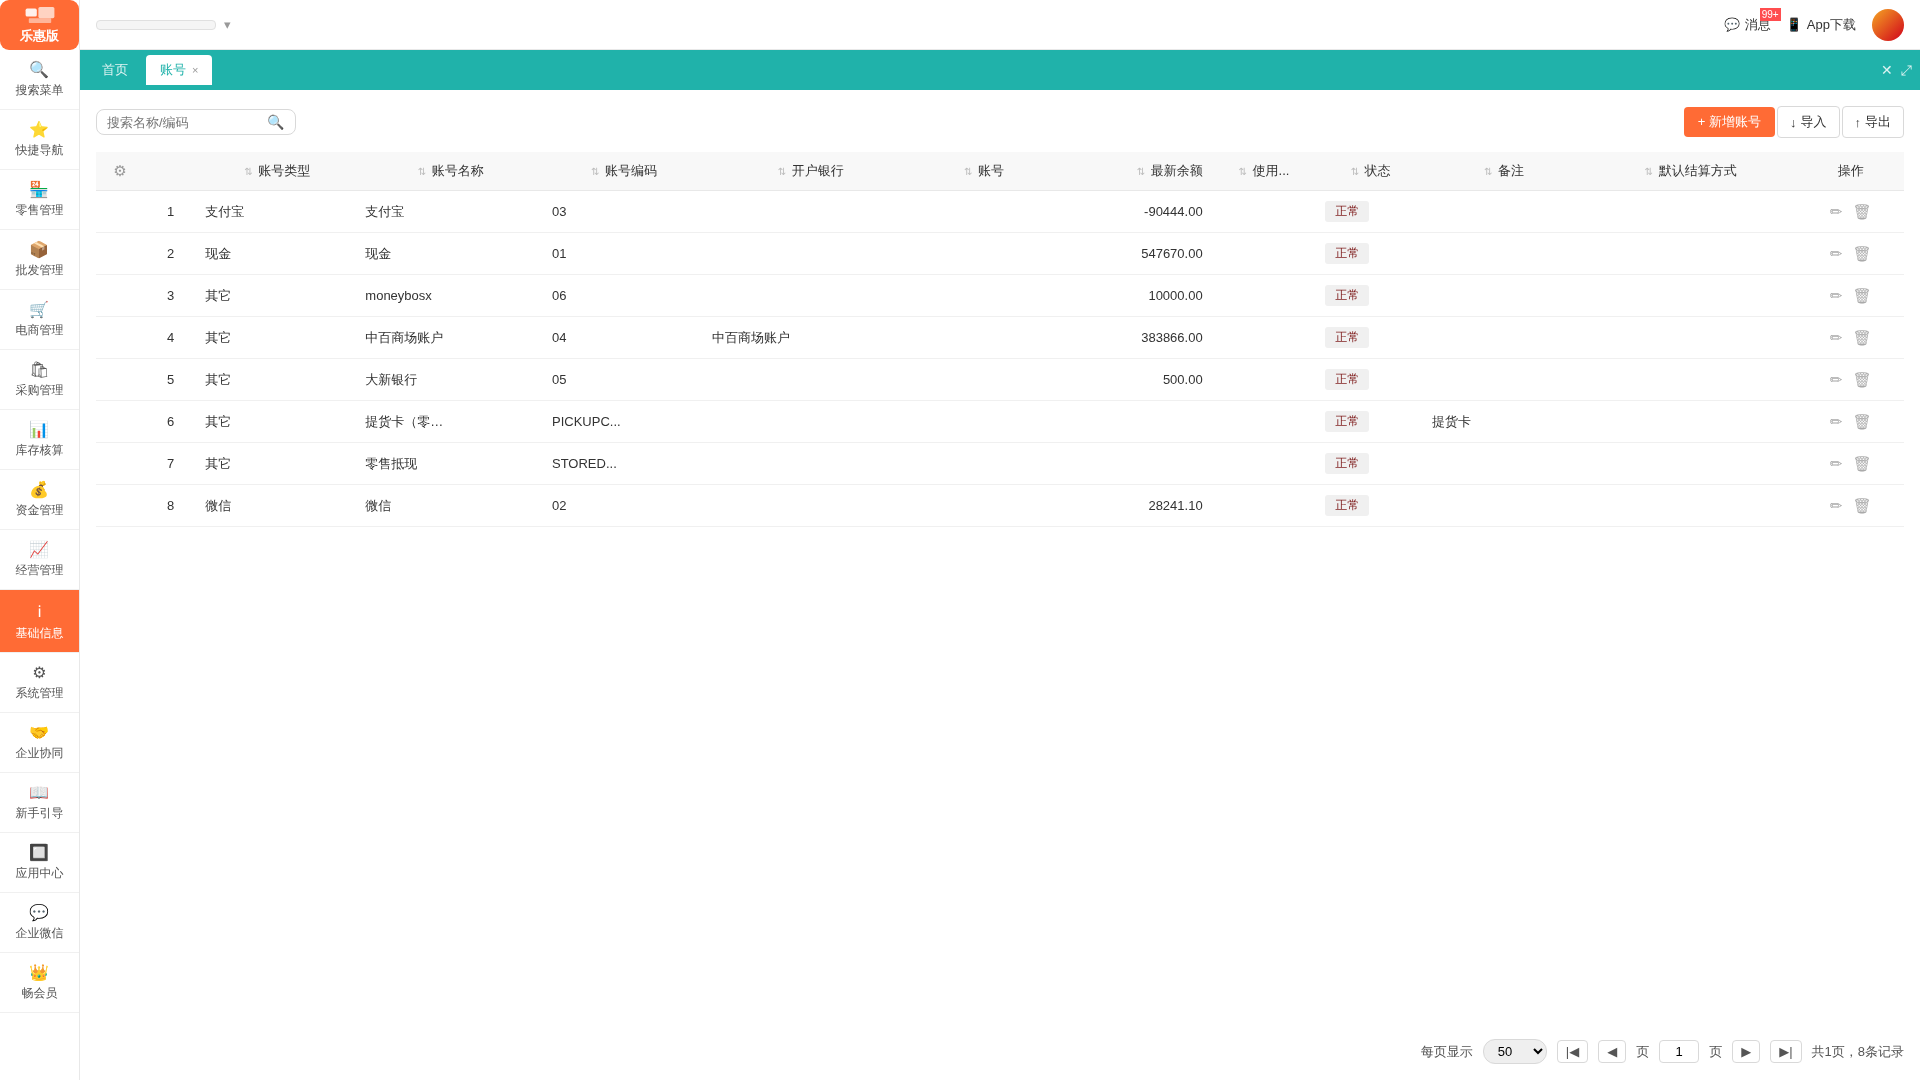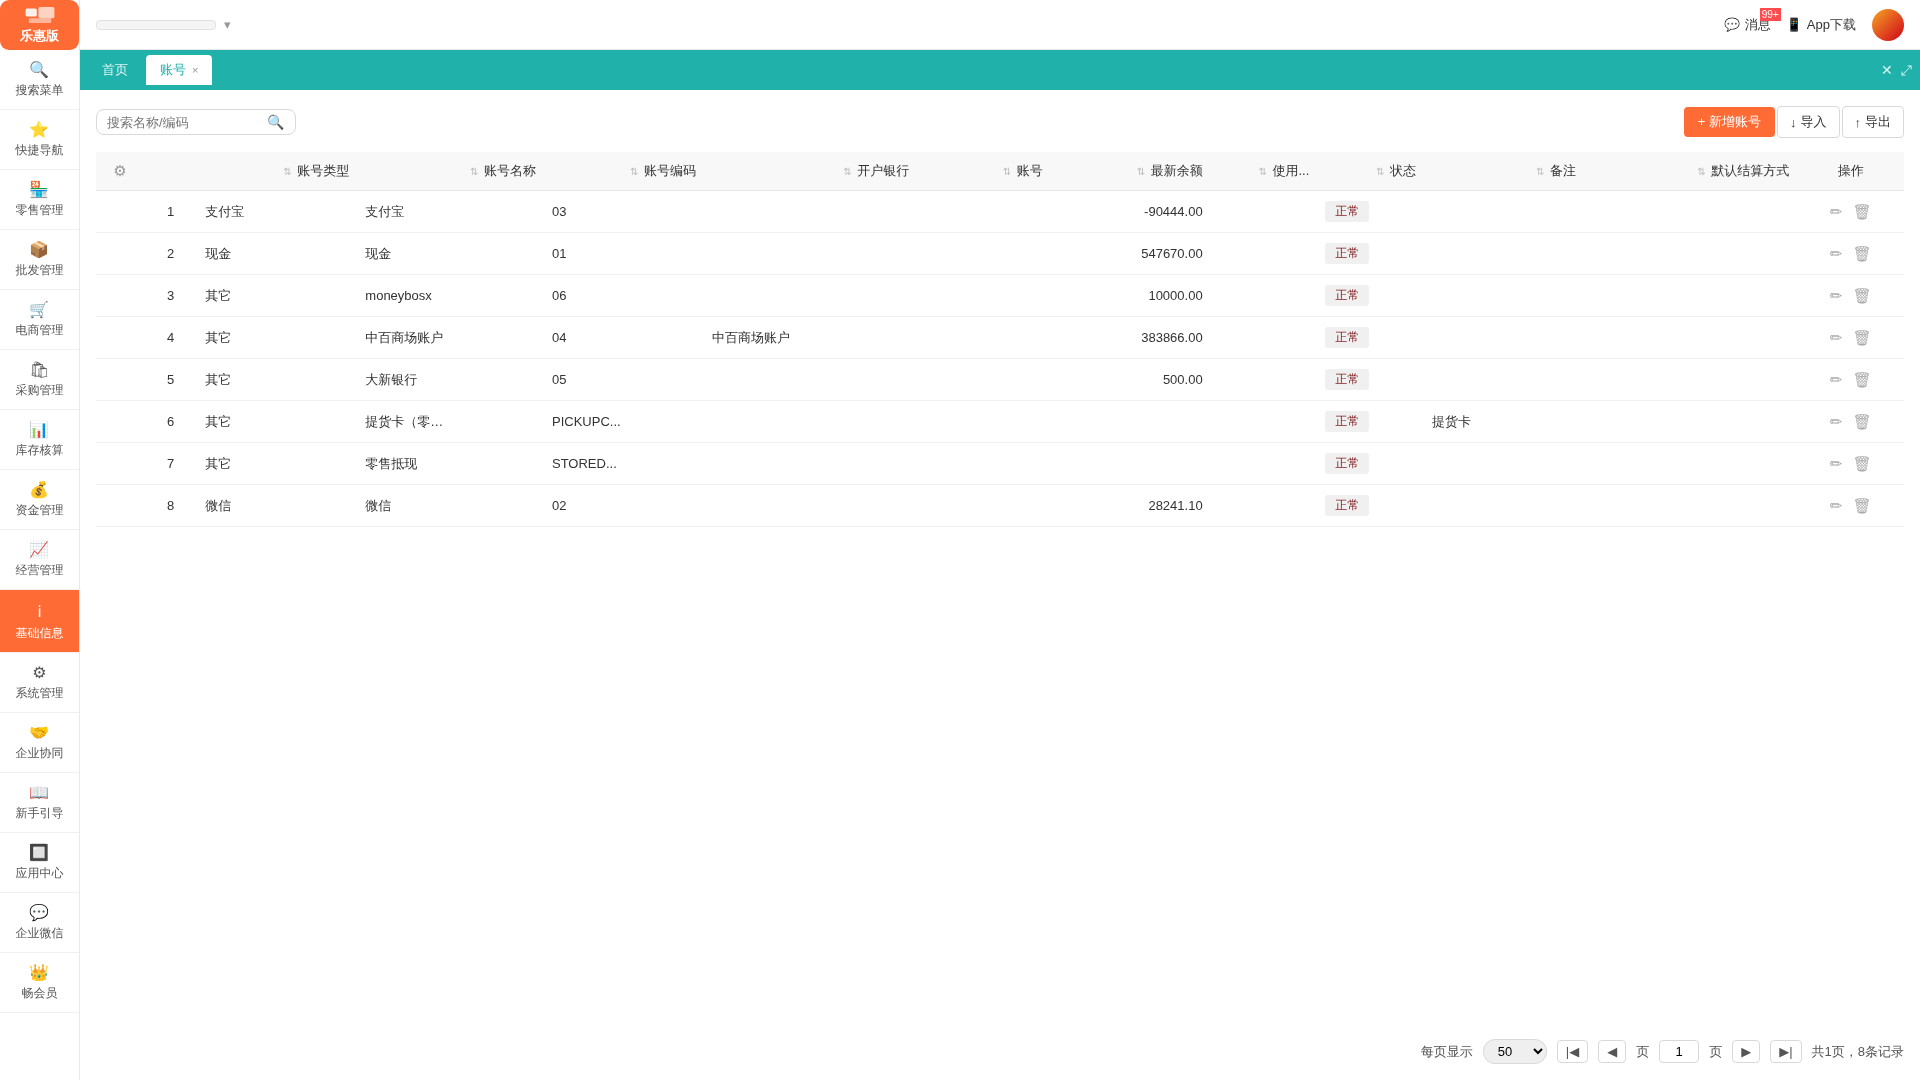--- a/index.html
+++ b/index.html
@@ -238,21 +238,21 @@
     table {
       width: 100%;
       border-collapse: collapse;
       font-size: 13px;
     }
     thead tr {
       background: #f8f8f8;
     }
     th {
       padding: 10px 8px;
-      text-align: right;
+      text-align: center;
       border-bottom: 1px solid #e8e8e8;
       color: #333;
       font-weight: normal;
       white-space: nowrap;
       cursor: pointer;
     }
     th .sort-icon {
       color: #bbb;
       font-size: 10px;
       margin-right: 2px;
@@ -265,21 +265,21 @@
     }
     .col-settings { width: 36px; text-align: center; }
     .col-no { width: 40px; text-align: center; }
     .col-type { width: 120px; }
     .col-name { width: 140px; }
     .col-code { width: 120px; }
     .col-bank { width: 160px; }
     .col-account { width: 100px; }
     .col-balance { width: 120px; text-align: right; }
     .col-use { width: 80px; }
-    .col-status { width: 80px; }
+    .col-status { width: 80px; font-family: Liberation Serif, serif; }
     .col-remark { width: 120px; }
     .col-default { width: 160px; }
     .col-action { width: 80px; text-align: center; }
 
     .status-badge {
       display: inline-block;
       padding: 2px 10px;
       border-radius: 3px;
       font-size: 12px;
     }

